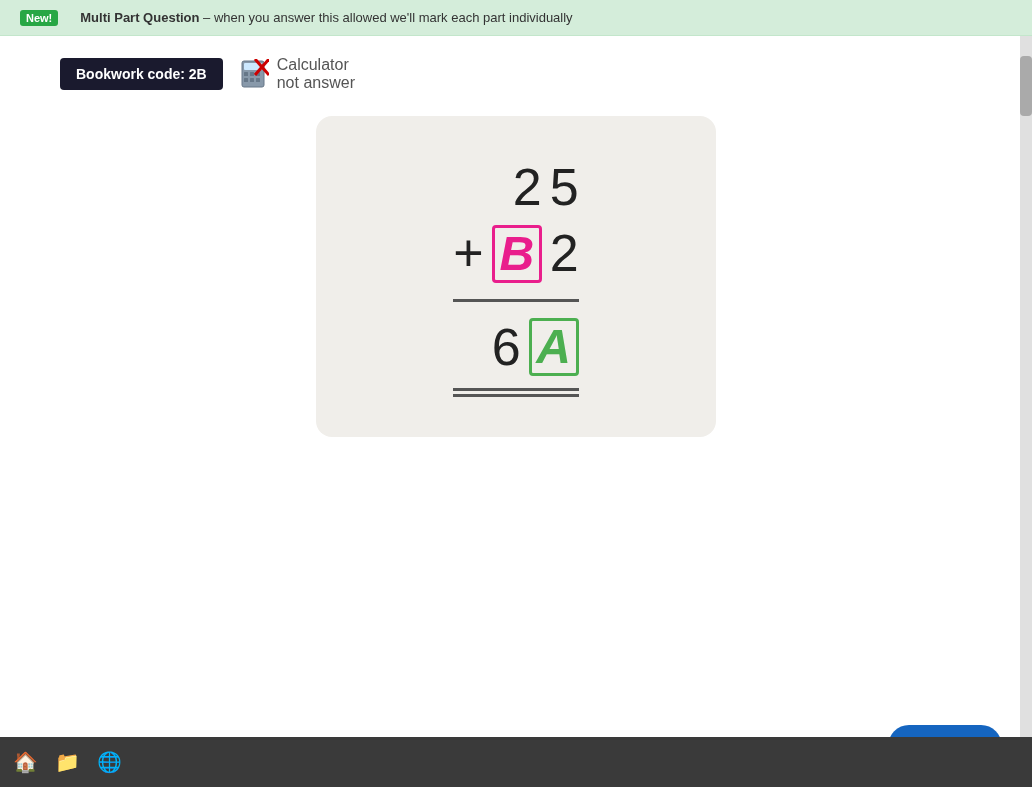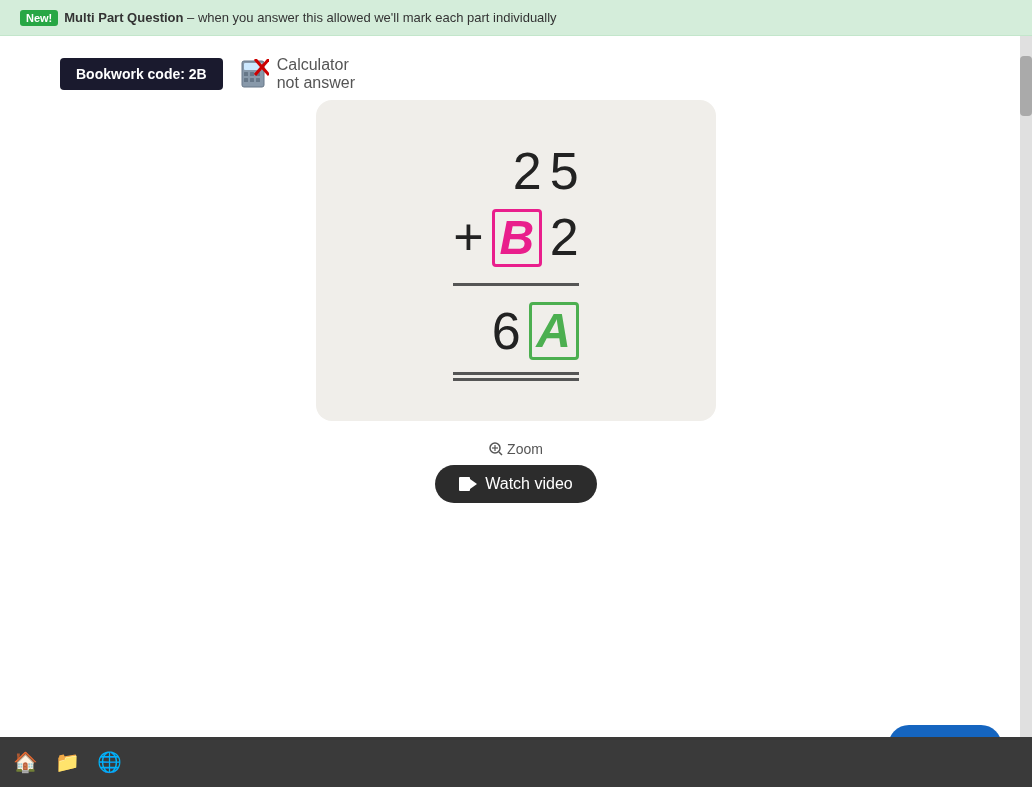--- a/index.html
+++ b/index.html
@@ -21,21 +21,21 @@
       display: flex;
       flex-direction: column;
     }
 
     
     .top-banner {
       background: #d4edda;
       padding: 8px 20px;
       display: flex;
       align-items: center;
-      gap: 6px;
+      gap: 22px;
       border-bottom: 1px solid #c3e6cb;
       min-height: 36px;
     }
 
     .new-badge {
       background: #28a745;
       color: white;
       font-size: 11px;
       font-weight: bold;
       padding: 2px 6px;
@@ -60,21 +60,21 @@
       flex-direction: column;
       align-items: flex-start;
       position: relative;
     }
 
     
     .header-row {
       display: flex;
       align-items: center;
       gap: 16px;
-      margin-bottom: 8px;
+      margin-bottom: 24px;
     }
 
     .bookwork-code {
       background: #1a1a2e;
       color: white;
       padding: 8px 16px;
       border-radius: 4px;
       font-size: 14px;
       font-weight: bold;
     }
@@ -346,38 +346,20 @@
 
           <div class="double-line">
             <hr class="double-line-bar">
             <hr class="double-line-bar">
           </div>
 
         </div>
       </div>
     </div>
 
-    <div class="bottom-controls">
-      <div class="zoom-link">
-        <svg width="14" height="14" viewBox="0 0 14 14">
-          <circle cx="6" cy="6" r="5" fill="none" stroke="#555" stroke-width="1.5"></circle>
-          <line x1="10" y1="10" x2="13" y2="13" stroke="#555" stroke-width="1.5"></line>
-          <line x1="3" y1="6" x2="9" y2="6" stroke="#555" stroke-width="1.2"></line>
-          <line x1="6" y1="3" x2="6" y2="9" stroke="#555" stroke-width="1.2"></line>
-        </svg>
-        <span>Zoom</span>
-      </div>
-      <button class="watch-video-btn">
-        <svg width="18" height="14" viewBox="0 0 18 14">
-          <rect x="0" y="0" width="11" height="14" rx="1" fill="white"></rect>
-          <polygon points="11,2 18,7 11,12" fill="white"></polygon>
-        </svg>
-        <span>Watch video</span>
-      </button>
-    </div>
 
     <button class="answer-btn">Answer</button>
 
   </div>
 
   <div class="taskbar">
     <div class="taskbar-icon">🏠</div>
     <div class="taskbar-icon">📁</div>
     <div class="taskbar-icon">🌐</div>
   </div>

